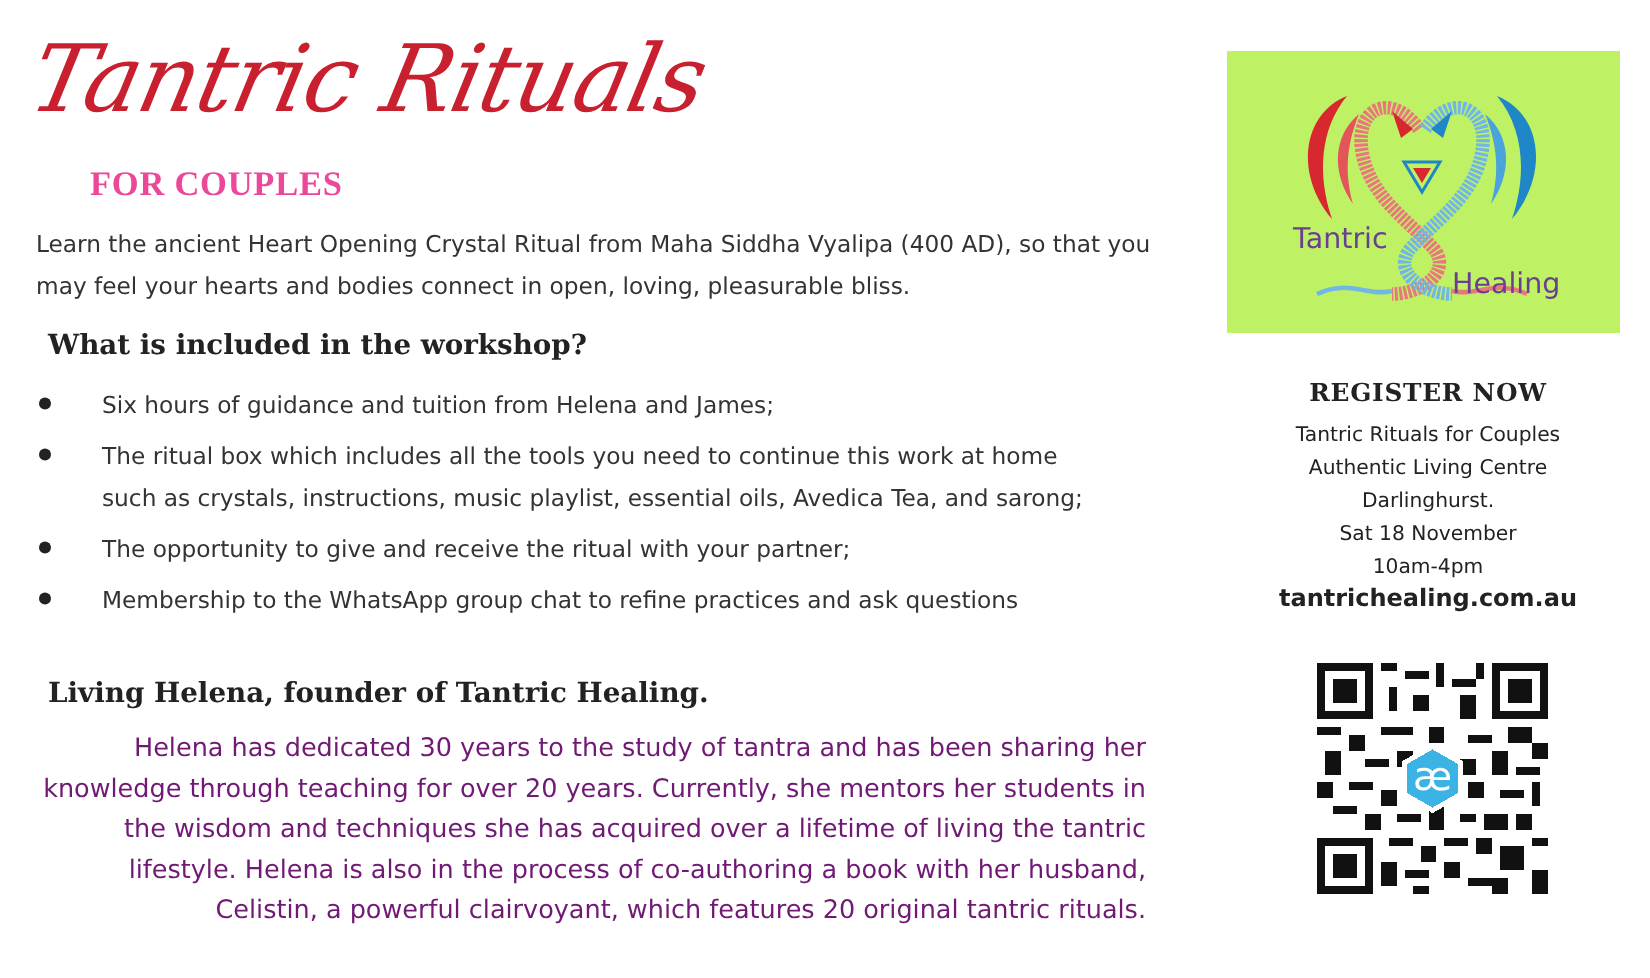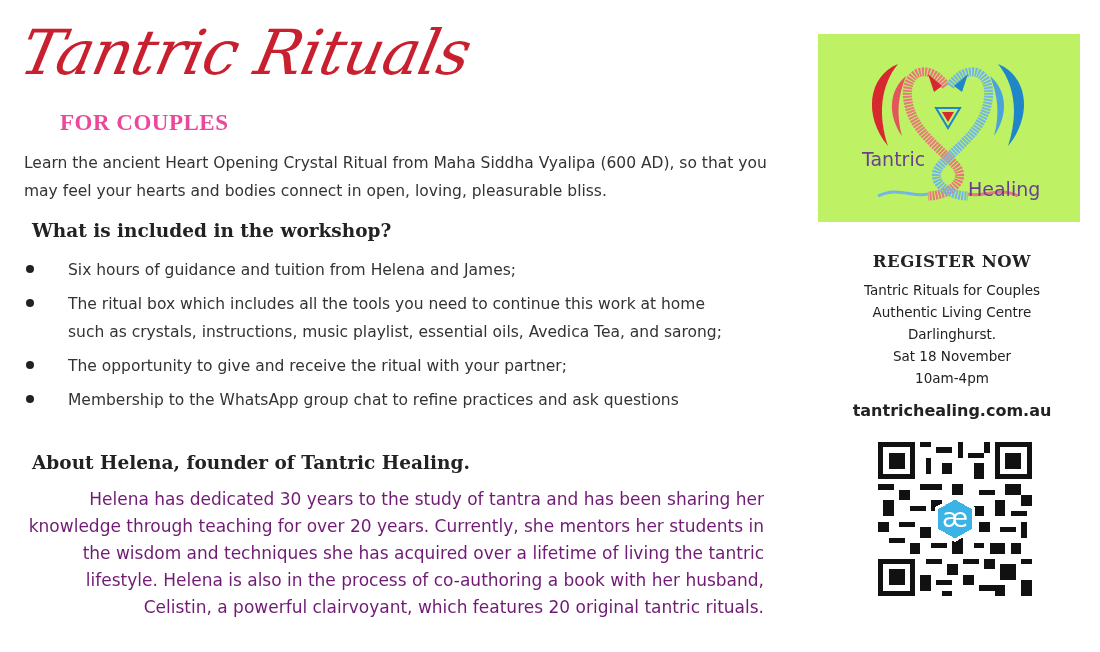--- a/index.html
+++ b/index.html
@@ -57,43 +57,43 @@
     .logo-word.right { left: 150px; margin-top: 30px; }
 
     .register {
       position: absolute; left: 830px; top: 252px; width: 244px; text-align: center;
     }
     .register .reg-title {
       font-family: "DejaVu Serif", serif; font-weight: bold; font-size: 16.5px; color: #222; letter-spacing: 0.5px;
       margin-bottom: 8px;
     }
     .register .reg-line { font-size: 13.5px; line-height: 22px; color: #222; }
-    .register .reg-site { font-size: 16px; font-weight: bold; color: #222; margin-top: 12px; }
+    .register .reg-site { font-size: 16px; font-weight: bold; color: #222; margin-top: 0; }
 
     .qr { position: absolute; left: 878px; top: 442px; }
   </style>
 </head>
 <body>
 
 <div class="title-block">
   <div class="script-title">Tantric Rituals</div>
   <div class="subtitle">FOR COUPLES</div>
 </div>
 
-<p class="intro">Learn the ancient Heart Opening Crystal Ritual from Maha Siddha Vyalipa (600 AD), so that you may feel your hearts and bodies connect in open, loving, pleasurable bliss.</p>
+<p class="intro">Learn the ancient Heart Opening Crystal Ritual from Maha Siddha Vyalipa (400 AD), so that you may feel your hearts and bodies connect in open, loving, pleasurable bliss.</p>
 
 <h2 class="h2 workshop">What is included in the workshop?</h2>
 <ul class="bullets">
   <li><span class="dot"></span><span>Six hours of guidance and tuition from Helena and James;</span></li>
   <li style="padding-right:40px"><span class="dot"></span><span>The ritual box which includes all the tools you need to continue this work at home such as crystals, instructions, music playlist, essential oils, Avedica Tea, and sarong;</span></li>
   <li><span class="dot"></span><span>The opportunity to give and receive the ritual with your partner;</span></li>
   <li><span class="dot"></span><span>Membership to the WhatsApp group chat to refine practices and ask questions</span></li>
 </ul>
 
-<h2 class="h2 about">About Helena, founder of Tantric Healing.</h2>
+<h2 class="h2 about">Living Helena, founder of Tantric Healing.</h2>
 <p class="about-text">Helena has dedicated 30 years to the study of tantra and has been sharing her knowledge through teaching for over 20 years. Currently, she mentors her students in the wisdom and techniques she has acquired over a lifetime of living the tantric lifestyle. Helena is also in the process of co-authoring a book with her husband, Celistin, a powerful clairvoyant, which features 20 original tantric rituals.</p>
 
 <div class="logo-box">
   <svg class="logo-svg" width="180" height="150" viewBox="0 0 180 150">
 
     <path d="M40 8 C10 20, 5 60, 30 90 C20 60, 22 30, 40 8 Z" fill="#d8282f"></path>
     <path d="M48 20 C30 35, 30 60, 44 80 C38 58, 40 40, 48 20 Z" fill="#e2555a"></path>
 
     <path d="M140 8 C170 20, 175 60, 150 90 C160 60, 158 30, 140 8 Z" fill="#1f86c8"></path>
     <path d="M132 20 C150 35, 150 60, 136 80 C142 58, 140 40, 132 20 Z" fill="#4aa3da"></path>

